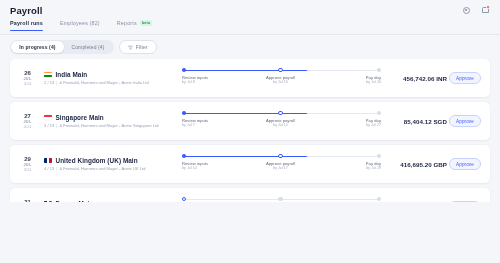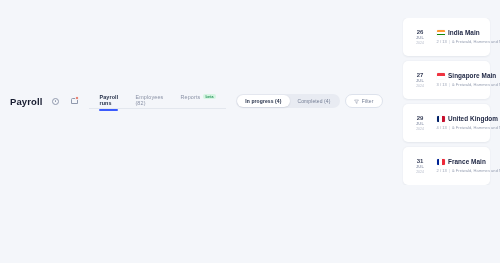--- a/index.html
+++ b/index.html
@@ -2,21 +2,21 @@
 <html><head>
 <meta charset="utf-8">
 <style>
   * { box-sizing: border-box; margin: 0; padding: 0; }
   html, body {
     width: 500px; height: 263px;
     background: #f4f6fa;
     font-family: "Liberation Sans", sans-serif;
     overflow: hidden;
   }
-  .app { width: 500px; height: 202px; display: flex; flex-direction: row; align-items: center; }
+  .app { width: 500px; height: 202px; display: flex; flex-direction: column; }
 
   
   .header {
     height: 20px; flex: 0 0 20px;
     display: flex; align-items: center;
     padding: 0 9px 0 10px;
     background: #f4f6fa;
   }
   .page-title { font-size: 9.5px; font-weight: bold; color: #171c30; letter-spacing: .1px; }
   .header-spacer { flex: 1; }

